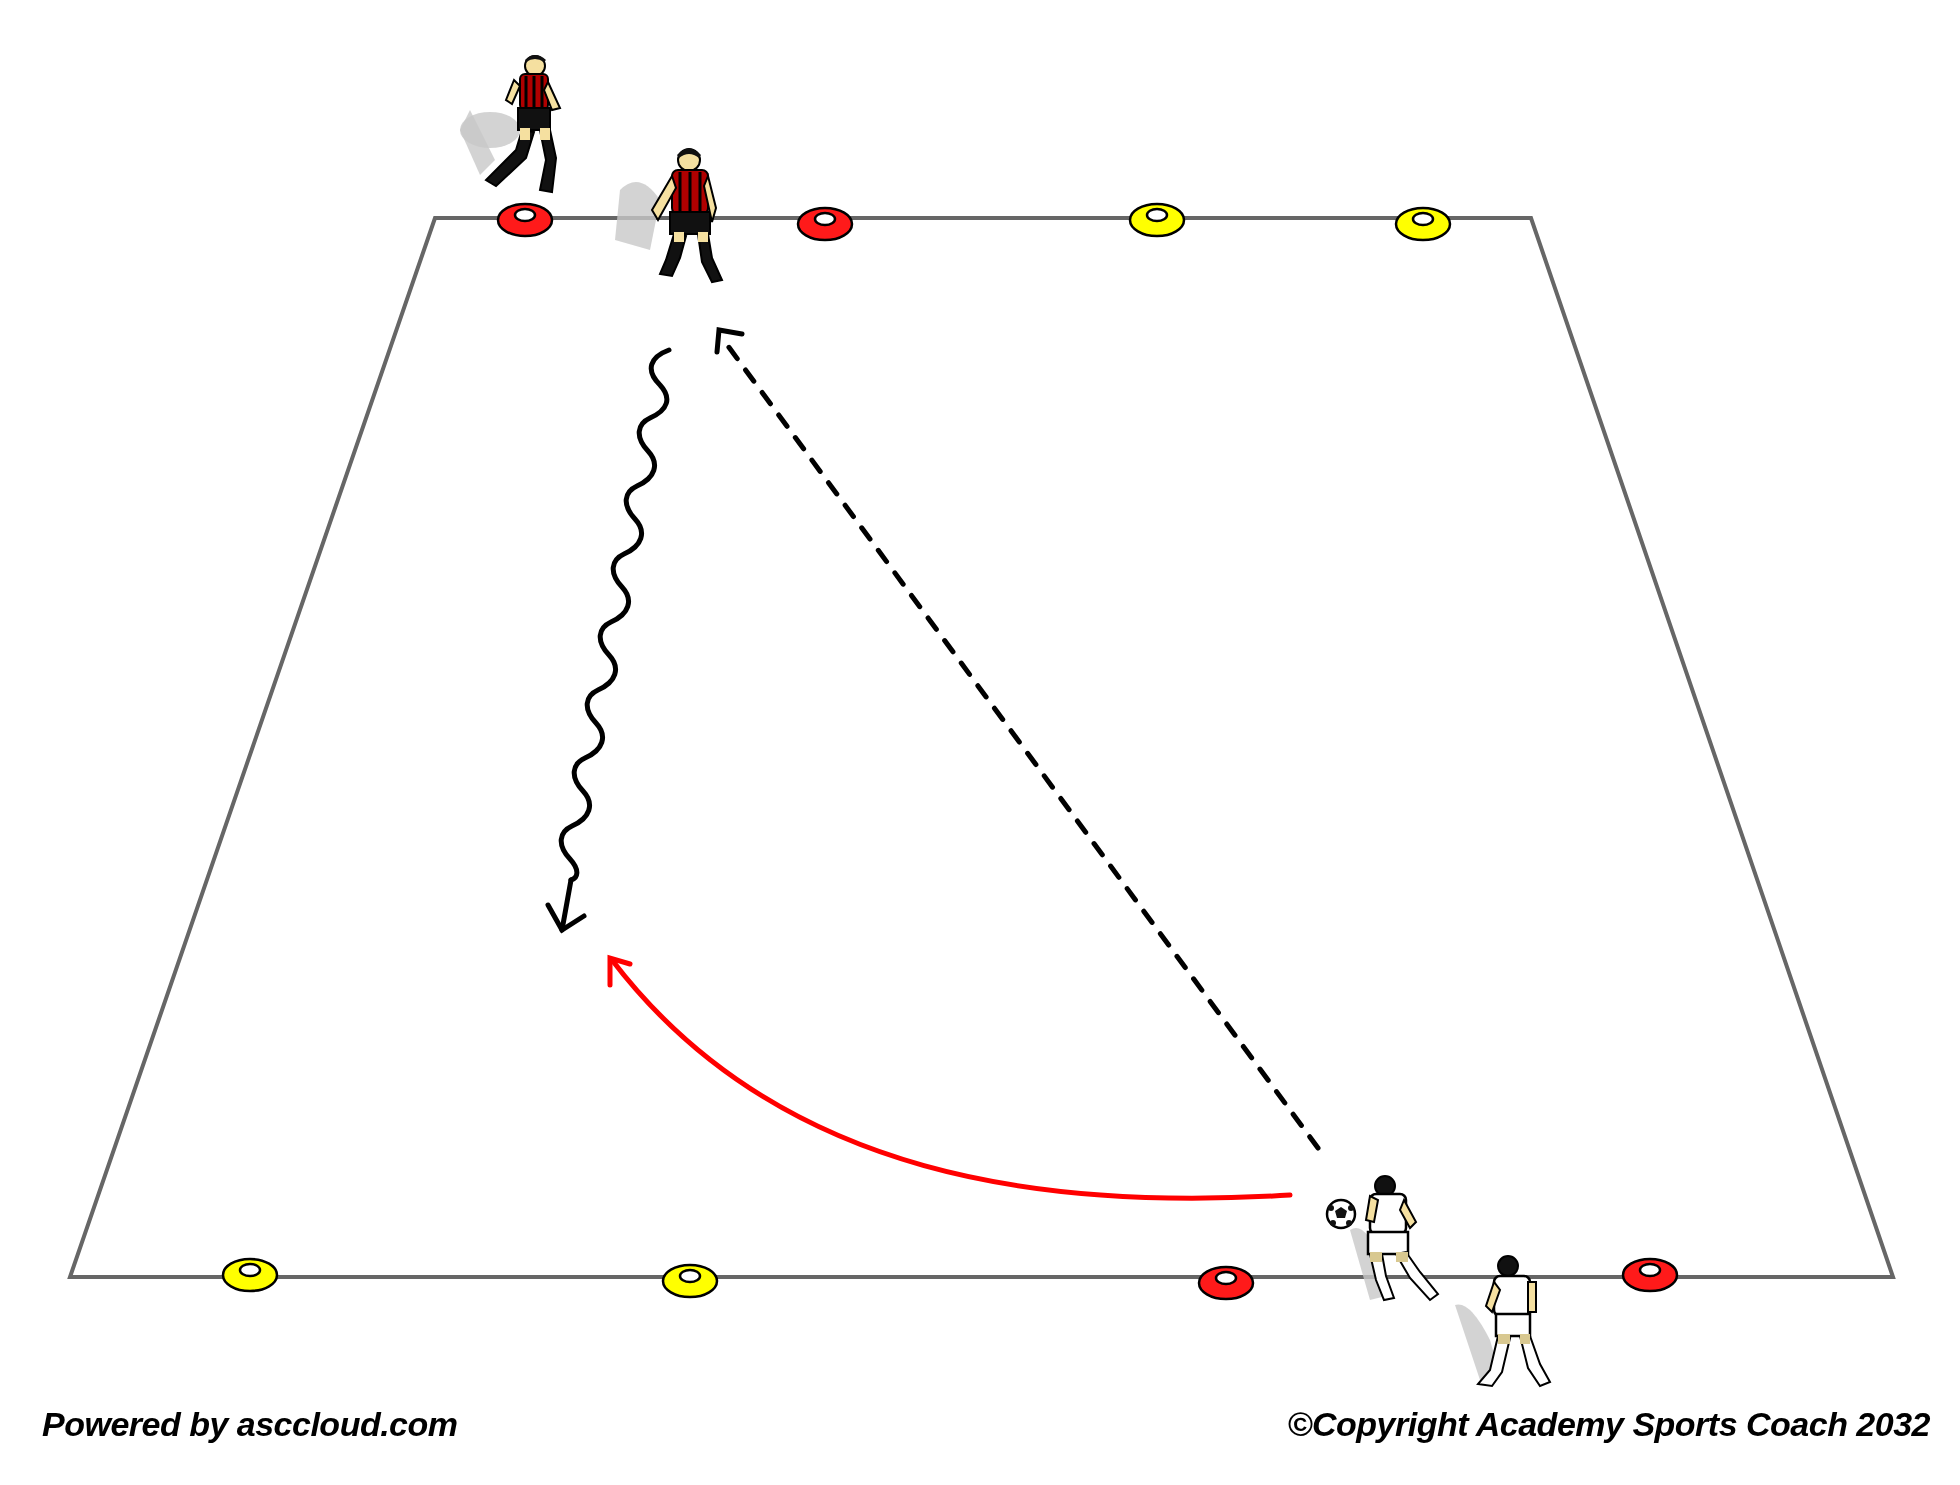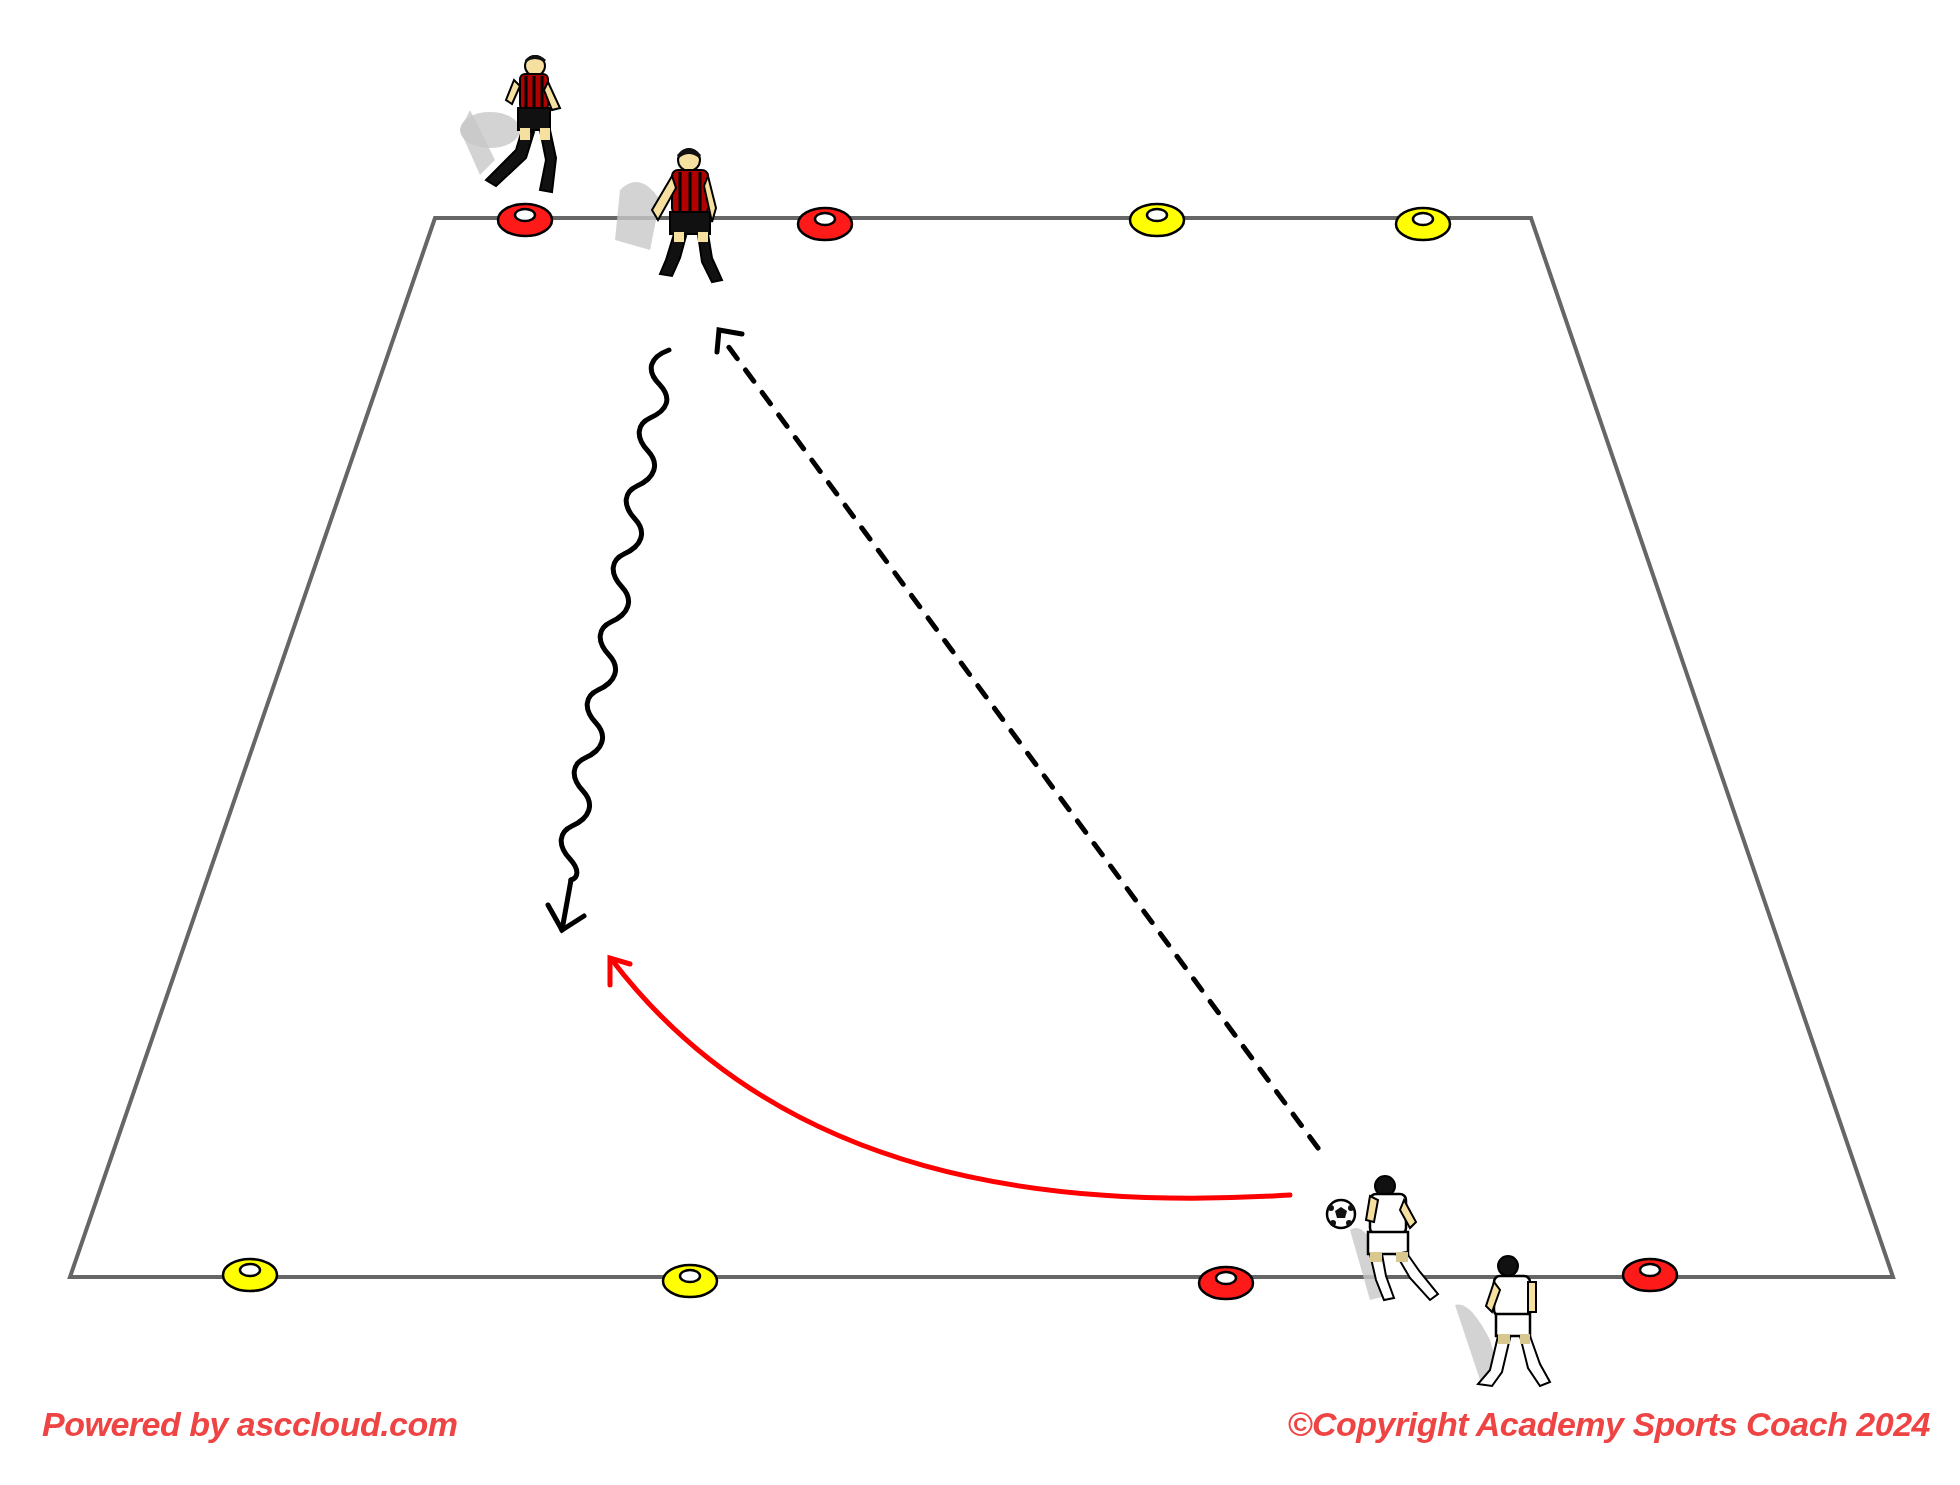--- a/index.html
+++ b/index.html
@@ -1,18 +1,18 @@
 <!DOCTYPE html>
 <html><head>
   <meta charset="utf-8">
   <style>
     html, body { margin: 0; padding: 0; background: #ffffff; }
     body { width: 1960px; height: 1485px; position: relative; overflow: hidden; font-family: "Liberation Sans", sans-serif; }
     #diagram { position: absolute; left: 0; top: 0; width: 1960px; height: 1485px; }
-    .footer-text { position: absolute; top: 1405px; font-family: "Liberation Sans", sans-serif; font-weight: bold; font-style: italic; font-size: 34px; color: #ef4444; letter-spacing: -0.5px; }
+    .footer-text { position: absolute; top: 1405px; font-family: "Liberation Sans", sans-serif; font-weight: bold; font-style: italic; font-size: 34px; color: #000000; letter-spacing: -0.5px; }
     #footer-left { left: 42px; }
     #footer-right { right: 30px; }
   </style>
 </head>
 <body>
 
 <svg id="diagram" viewBox="0 0 1960 1485" xmlns="http://www.w3.org/2000/svg">
   <defs>
     <g id="cone-shape">
       <ellipse cx="0" cy="0" rx="27" ry="16" stroke="#000" stroke-width="2.5"></ellipse>
@@ -137,13 +137,13 @@
     <rect x="1528" y="1282" width="8" height="30" fill="#f5e0a0" stroke="#000" stroke-width="2"></rect>
     <rect x="1496" y="1314" width="34" height="22" fill="#fff" stroke="#000" stroke-width="2.5"></rect>
     <path d="M1498,1336 L1490,1370 L1478,1384 L1492,1386 L1502,1372 L1510,1338 Z" fill="#fff" stroke="#000" stroke-width="2"></path>
     <path d="M1520,1336 L1528,1368 L1540,1386 L1550,1382 L1540,1364 L1530,1336 Z" fill="#fff" stroke="#000" stroke-width="2"></path>
     <rect x="1498" y="1334" width="12" height="10" fill="#d8c890"></rect>
     <rect x="1520" y="1334" width="10" height="10" fill="#d8c890"></rect>
   </g>
 </svg>
 
 <div id="footer-left" class="footer-text">Powered by asccloud.com</div>
-<div id="footer-right" class="footer-text">©Copyright Academy Sports Coach 2024</div>
+<div id="footer-right" class="footer-text">©Copyright Academy Sports Coach 2032</div>
 
 </body></html>

